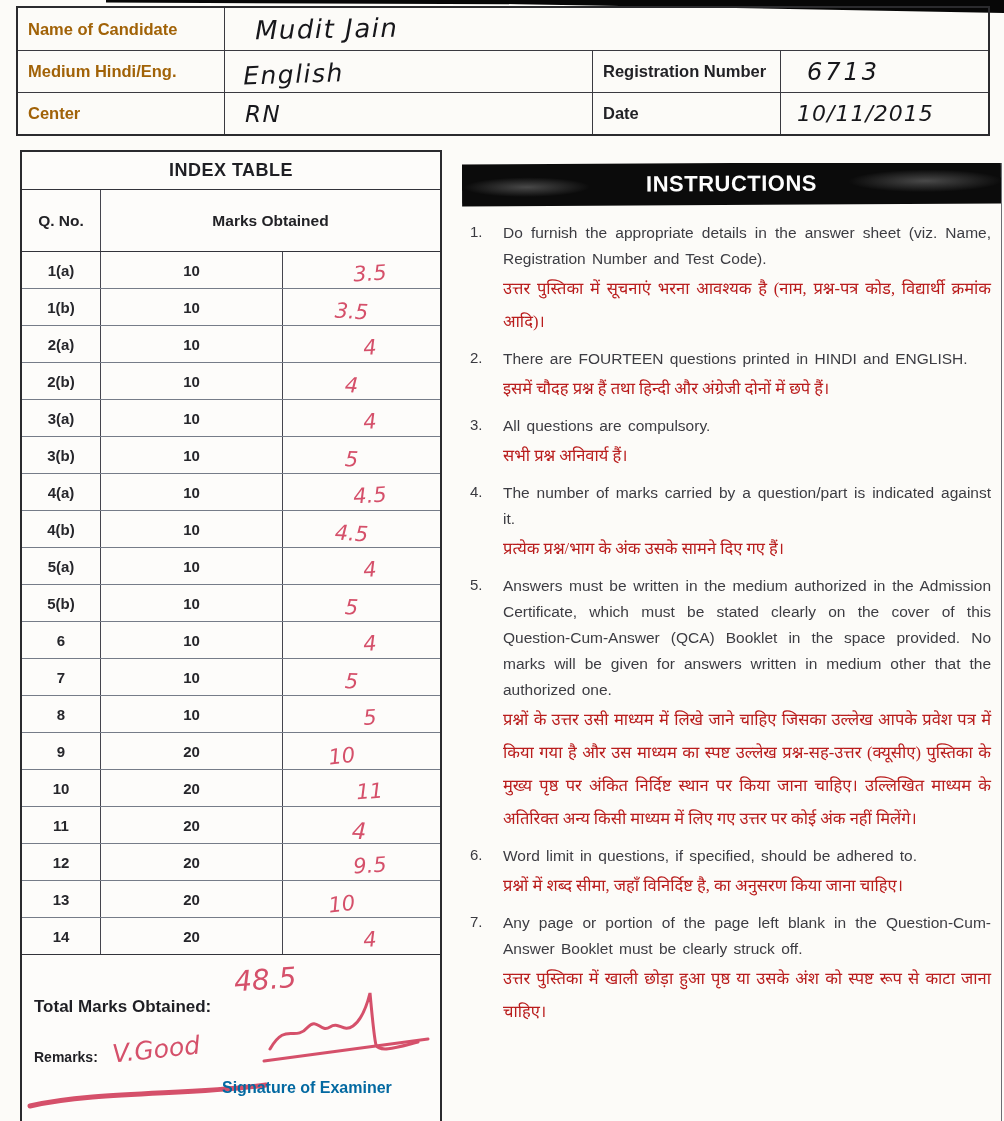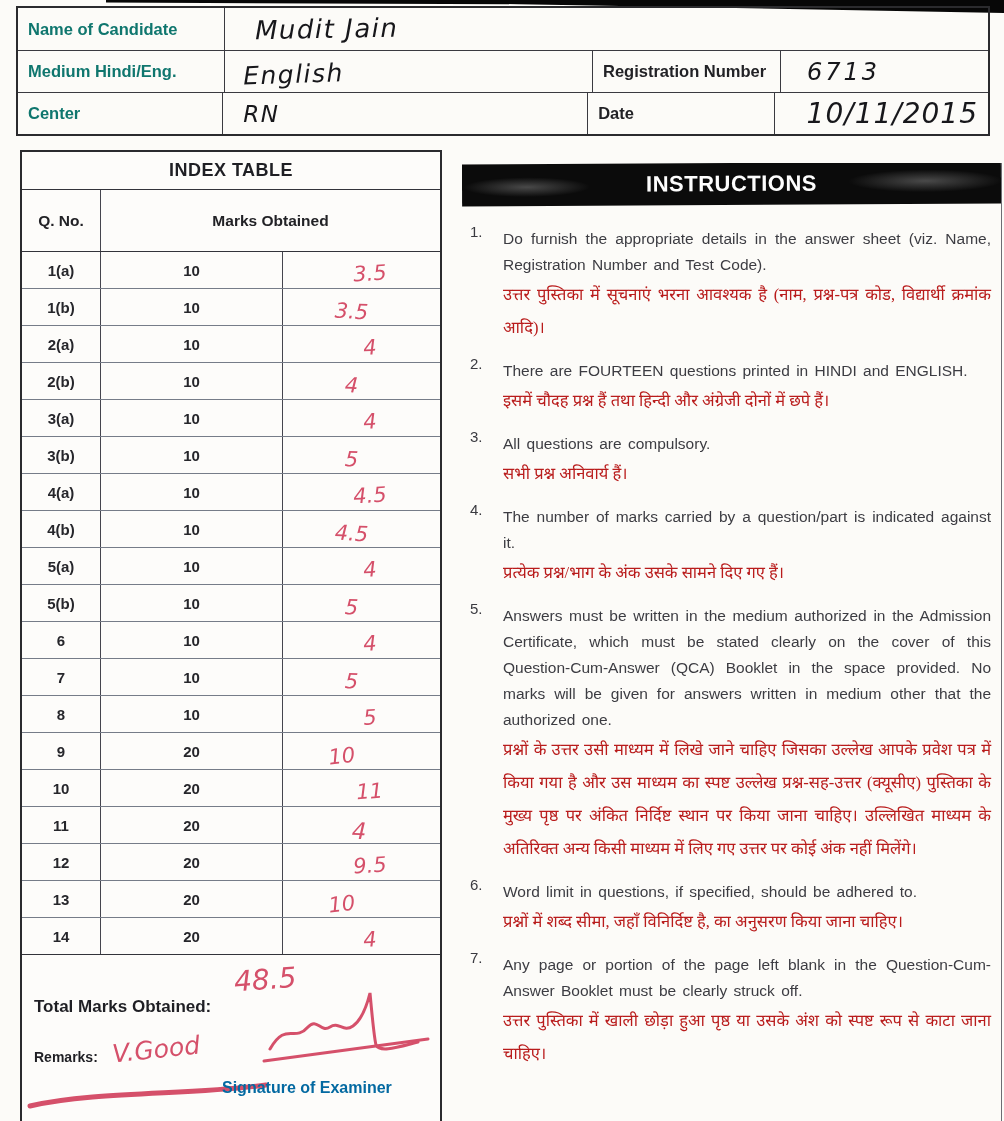--- a/index.html
+++ b/index.html
@@ -18,37 +18,37 @@
   }
 
   
   .cand-table {
     position:absolute; left:16px; top:6px; width:974px;
     border:2px solid #2b2b2e;
   }
   .crow { display:flex; height:42px; }
   .crow + .crow { border-top:1.5px solid #3a3a40; }
   .ccell { display:flex; align-items:center; padding:0 10px; overflow:visible; }
-  .ccell.lbl { width:206px; font-weight:bold; font-size:16.5px; color:#0f766e; }
+  .ccell.lbl { width:206px; font-weight:bold; font-size:16.5px; color:#a16207; }
   .ccell.val { border-left:1.5px solid #3a3a40; }
   .crow1 .val { flex:1;padding-left:16px; }
   .crow23 .val1 { width:368px; }
   .ccell.lbl2 { width:188px; border-left:1.5px solid #3a3a40; font-weight:bold; font-size:16.5px; color:#222226; }
   .crow23 .val2 { flex:1; }
 
   
   .hw {
     font-family:"DejaVu Sans", cursive; font-style:italic; color:#17171b;
     font-size:24px; letter-spacing:1.5px; white-space:nowrap;
   }
   .hw-name    { font-size:26px; transform:rotate(-1deg); padding-left:14px; }
   .hw-medium  { font-size:25px; transform:rotate(-2deg) translateY(3px); padding-left:8px; }
   .hw-center  { font-size:23px; padding-left:10px; }
   .hw-reg     { font-size:24px; letter-spacing:3px; padding-left:16px; }
-  .hw-date    { font-size:28px; letter-spacing:1px; padding-left:6px;margin-left:16px; }
+  .hw-date    { font-size:22px; letter-spacing:1px; padding-left:6px; }
 
   
   .hwr {
     font-family:"DejaVu Sans", cursive; font-style:italic; color:#d5506a;
     white-space:nowrap;
   }
 
   
   .index-table {
     position:absolute; left:20px; top:150px; width:422px; height:971px;
@@ -94,21 +94,21 @@
     background-image:
       radial-gradient(ellipse 90px 14px at 12% 55%, rgba(135,135,135,.5), transparent 70%),
       radial-gradient(ellipse 110px 16px at 86% 45%, rgba(150,150,150,.45), transparent 70%);
     display:flex; align-items:center; justify-content:center;
     font-weight:bold; font-size:22px; letter-spacing:0.5px;
     transform:rotate(-0.3deg);
   }
   .instr-list { padding:15px 10px 0 8px; }
   .instr-item { display:flex; margin-bottom:8px; }
   .instr-num { width:33px; flex:none; font-size:15px; color:#3a3a40; padding-top:3px; }
-  .instr-body { flex:1;margin-top:6px; }
+  .instr-body { flex:1; }
   .instr-en { font-size:15.5px; line-height:26px; color:#3c3c42; text-align:justify; word-spacing:2px; }
   .instr-hi { font-family:"Liberation Serif", serif; font-size:16.5px; line-height:33px; color:#b91c1c; text-align:justify; }
 </style>
 </head>
 <body>
 
 <div class="page">
 
   <div class="scan-top"></div>
 

